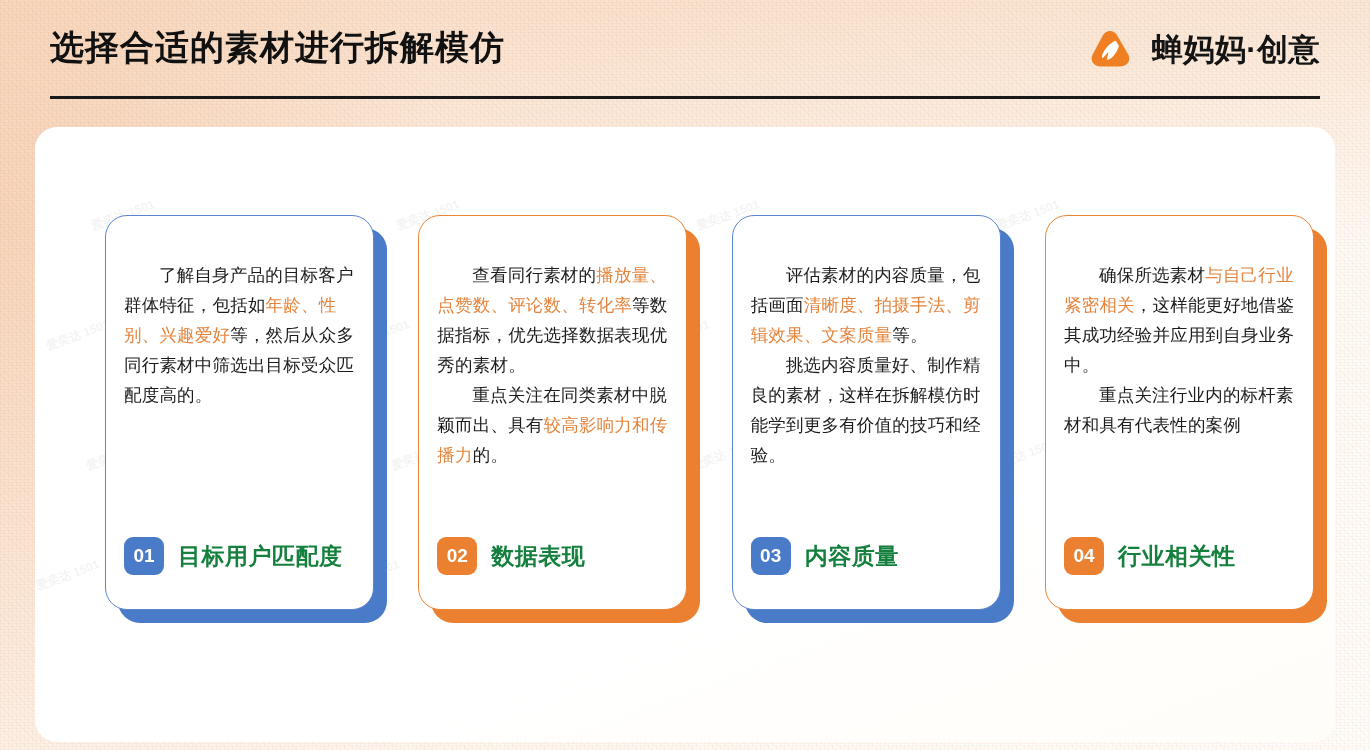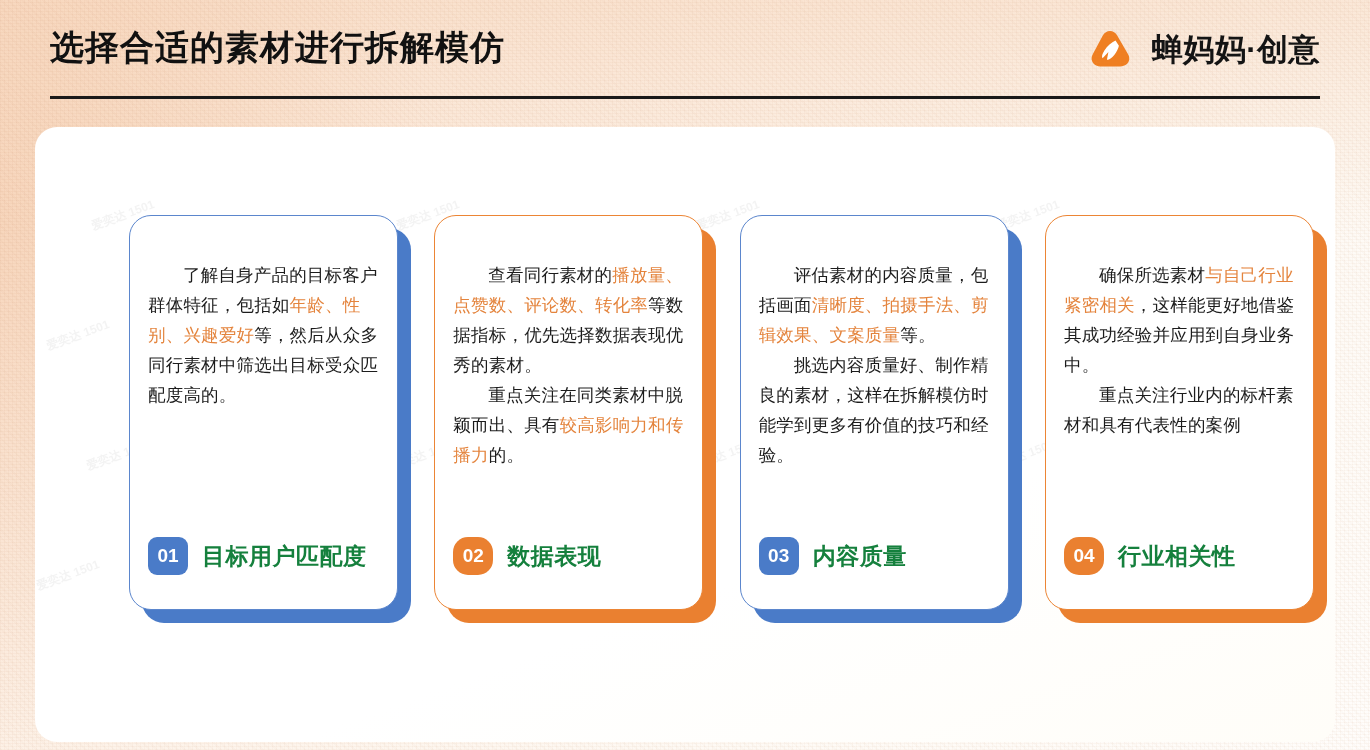--- a/index.html
+++ b/index.html
@@ -66,21 +66,21 @@
     border-radius:22px;
   }
 
   
   .cards {
     position:absolute; left:70px; top:88px;
     width:1190px; height:410px;
     display:flex; justify-content:space-between;
   }
 
-  .card-wrap { position:relative; width:250px; height:408px;margin-left:24px; }
+  .card-wrap { position:relative; width:250px; height:408px; }
 
   
   .card-frame {
     position:absolute; left:13px; top:13px;
     width:269px; height:395px;
     border-radius:22px;
   }
   .card-wrap.blue   .card-frame { background:#4a7bc8; }
   .card-wrap.orange .card-frame { background:#ea8030; }
 
@@ -108,21 +108,21 @@
     display:flex; align-items:center; gap:14px;
     padding-bottom:34px;
   }
   .badge {
     width:40px; height:38px; border-radius:9px;
     display:flex; align-items:center; justify-content:center;
     color:#fff; font-size:19px; font-weight:bold;
     flex:0 0 auto;
   }
   .card-wrap.blue   .badge { background:#4a7bc8; }
-  .card-wrap.orange .badge { background:#ea8030;border-radius:15px; }
+  .card-wrap.orange .badge { background:#ea8030; }
   .card-title {
     font-size:23px; font-weight:bold; color:#15803d;
     letter-spacing:.5px; white-space:nowrap;
   }
 
   
   .watermarks { position:absolute; inset:0; pointer-events:none; overflow:hidden; }
   .wm {
     position:absolute;
     font-size:12px; color:rgba(120,120,120,.085);

